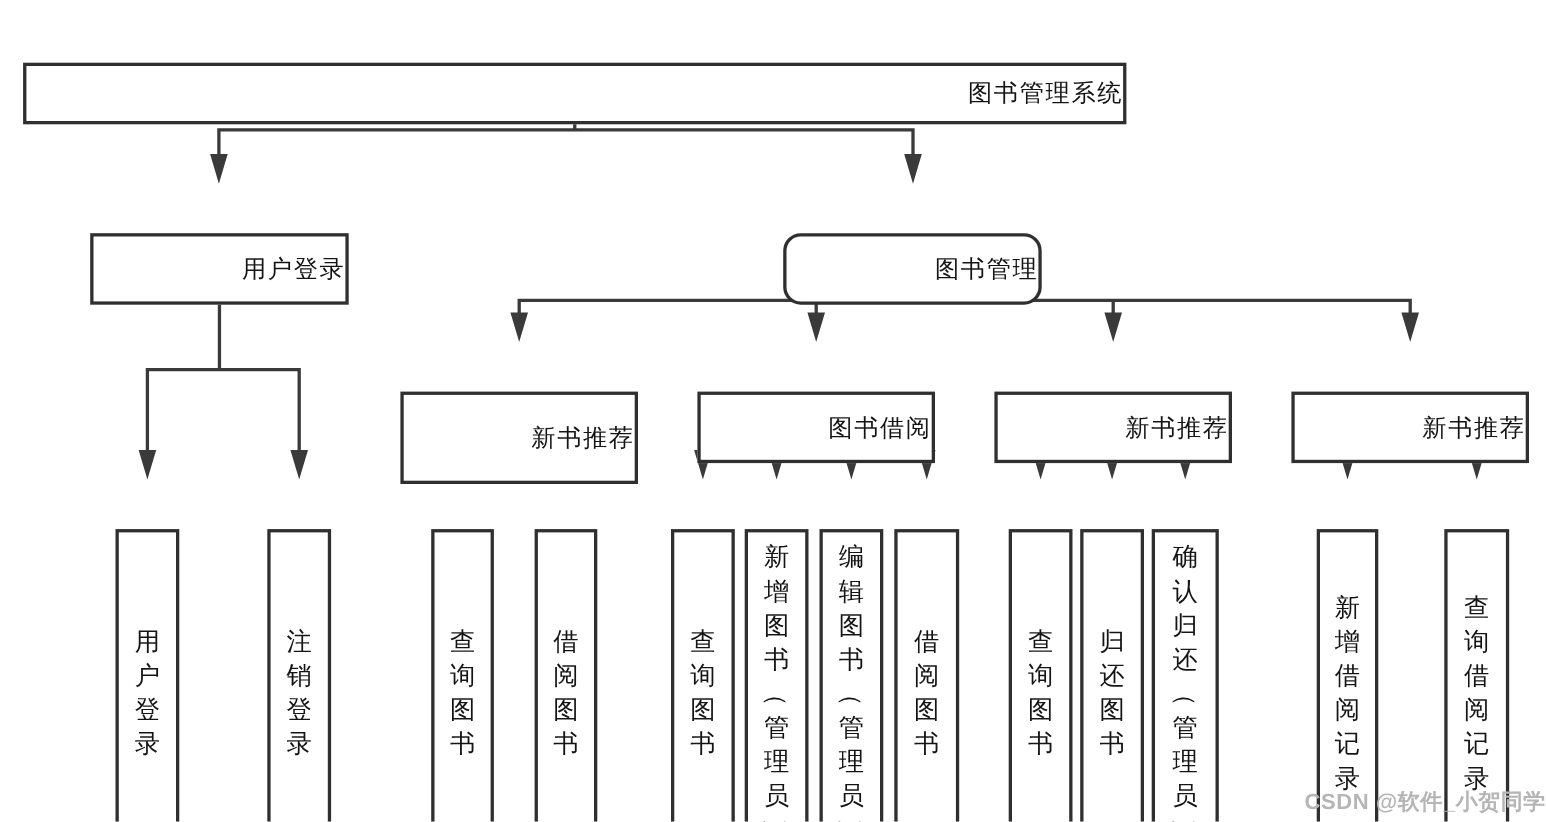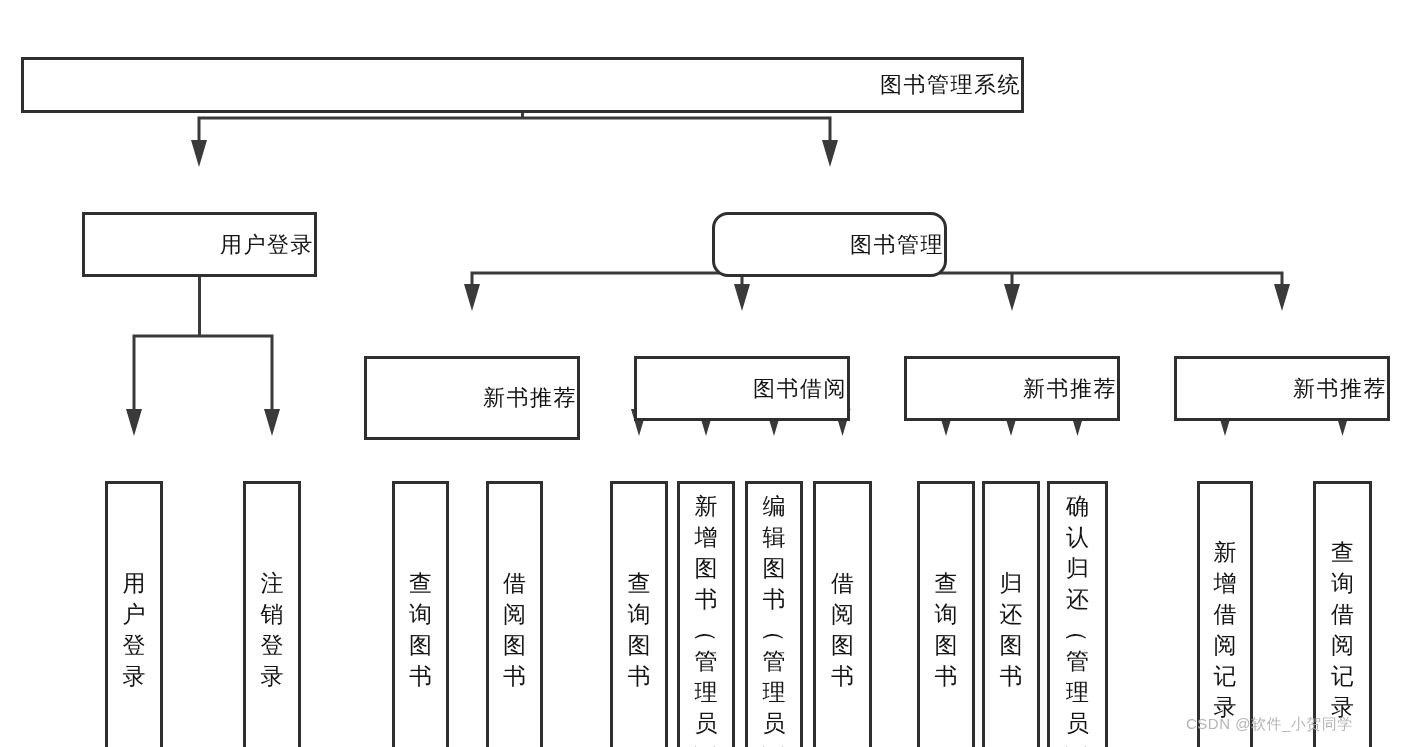--- a/index.html
+++ b/index.html
@@ -14,21 +14,21 @@
   }
   .h { font-size:22px; letter-spacing:1.5px; white-space:nowrap; }
   .vlabel {
     display:flex; flex-direction:column; align-items:center; justify-content:center;
     height:100%; width:100%; font-size:23px; color:#141414;
   }
   .vlabel span { display:block; width:100%; height:31px; line-height:31px; text-align:center; }
   .vlabel span.rot { transform:rotate(90deg); }
   .watermark {
     position:absolute; left:1186px; top:715px; z-index:5;
-    font-size:15px; color:#b5b5b5; white-space:nowrap; letter-spacing:0.5px;
+    font-size:20px; color:#b5b5b5; white-space:nowrap; letter-spacing:0.5px;font-weight:bold;
   }
 </style>
 </head>
 <body>
 
 <div class="canvas">
 
   <svg class="connectors" width="1405" height="747" viewBox="0 0 1405 747" xmlns="http://www.w3.org/2000/svg">
     <path fill="none" stroke="#3a3a3a" stroke-width="3" d="M522.5 69 V118
          M197.5 118 H831.5

